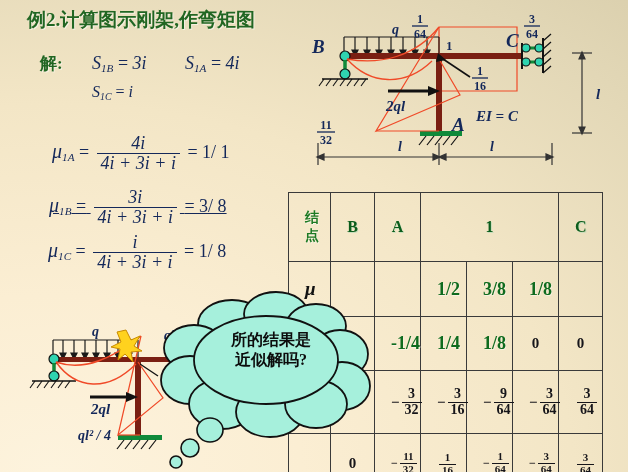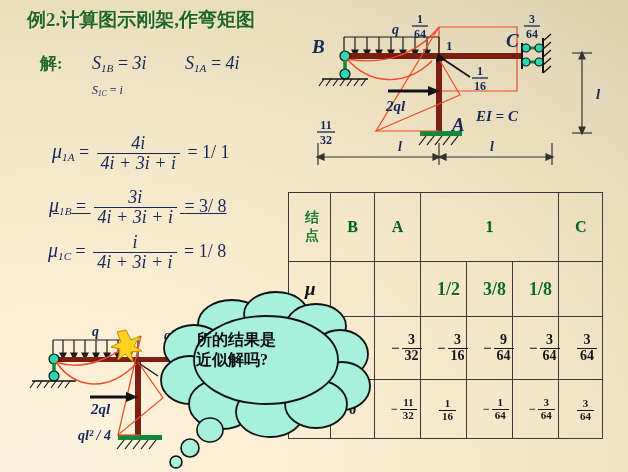--- a/index.html
+++ b/index.html
@@ -59,21 +59,21 @@
   .tfrac .fr .d{display:block;font-size:14px;padding:0 3px;border-top:1.5px solid #16151a;}
   .tfrac.small .fr .n,.tfrac.small .fr .d{font-size:11px;}
   .tfrac.small .mn{font-size:12px;}
   
   svg{position:absolute;overflow:visible;}
   .lbl{font-family:"Liberation Serif",serif;fill:#14285a;font-style:italic;font-weight:bold;}
   .lblup{font-family:"Liberation Serif",serif;fill:#14285a;font-weight:bold;}
   
   #bubble-text{
     position:absolute;left:196px;top:330px;width:150px;
-    text-align:left;color:#0c0c0c;font-weight:bold;font-size:16px;
+    text-align:center;color:#0c0c0c;font-weight:bold;font-size:16px;
     font-family:"Liberation Serif",serif;line-height:1.25;pointer-events:none;
   }
 </style>
 </head>
 <body>
 
 <div id="slide">
 
   <div id="title">例2.计算图示刚架,作弯矩图</div>
 
@@ -82,21 +82,21 @@
   <div class="eq" style="left:92px;top:53px;font-size:18px;">
     <span class="it">S</span><span class="sub">1B</span>
     <span>=</span>
     <span class="it">3i</span>
   </div>
   <div class="eq" style="left:185px;top:53px;font-size:18px;">
     <span class="it">S</span><span class="sub">1A</span>
     <span>=</span>
     <span class="it">4i</span>
   </div>
-  <div class="eq" style="left:92px;top:83px;font-size:12px;font-family:Liberation Serif, serif;">
+  <div class="eq" style="left:92px;top:83px;font-size:16px;font-family:Liberation Serif, serif;">
     <span class="it">S</span><span class="sub">1C</span>
     <span>=</span>
     <span class="it">i</span>
   </div>
 
   <div class="eq" style="left:52px;top:134px;font-size:18px;">
     <span class="it" style="font-size:20px;">μ</span><span class="sub">1A</span>
     <span>=</span>
     <span class="frac">
       <span class="num it">4i</span>
@@ -352,20 +352,29 @@
       <tr style="height:33px">
         <td class="mu-cell">μ</td>
         <td></td>
         <td></td>
         <td class="green-val">1/2</td>
         <td class="green-val">3/8</td>
         <td class="green-val">1/8</td>
         <td></td>
       </tr>
 
+      <tr style="height:33px">
+        <td></td>
+        <td></td>
+        <td class="green-val">-1/4</td>
+        <td class="green-val">1/4</td>
+        <td class="green-val">1/8</td>
+        <td class="dark-val">0</td>
+        <td class="dark-val">0</td>
+      </tr>
 
       <tr style="height:50px">
         <td></td>
         <td></td>
         <td>
           <span class="tfrac">
             <span class="mn">−</span>
             <span class="fr">
                 <span class="n">3</span>
                 <span class="d">32</span>

